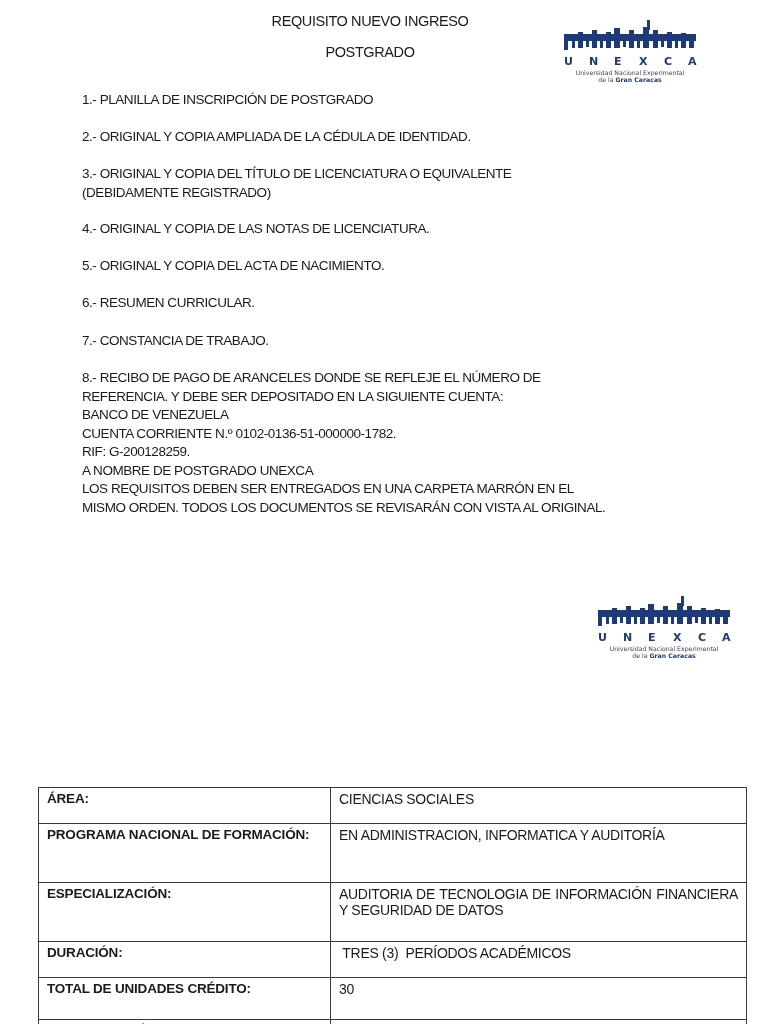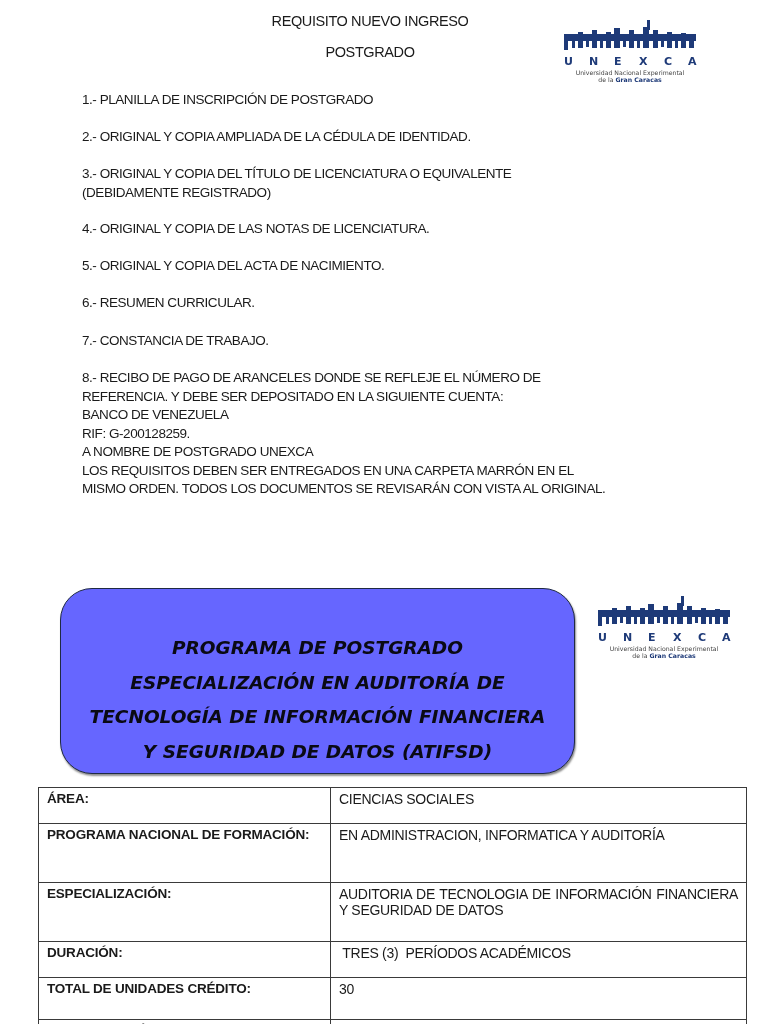--- a/index.html
+++ b/index.html
@@ -120,33 +120,28 @@
     <div class="req-item" style="top:203px;">
       <div>6.- RESUMEN CURRICULAR.</div>
     </div>
     <div class="req-item" style="top:241px;">
       <div>7.- CONSTANCIA DE TRABAJO.</div>
     </div>
     <div class="req-item" style="top:278px;">
       <div>8.- RECIBO DE PAGO DE ARANCELES DONDE SE REFLEJE EL NÚMERO DE</div>
       <div>REFERENCIA. Y DEBE SER DEPOSITADO EN LA SIGUIENTE CUENTA:</div>
       <div>BANCO DE VENEZUELA</div>
+      <div>CUENTA CORRIENTE N.º 0102-0136-51-000000-1782.</div>
       <div>RIF: G-200128259.</div>
       <div>A NOMBRE DE POSTGRADO UNEXCA</div>
       <div>LOS REQUISITOS DEBEN SER ENTREGADOS EN UNA CARPETA MARRÓN EN EL</div>
       <div>MISMO ORDEN. TODOS LOS DOCUMENTOS SE REVISARÁN CON VISTA AL ORIGINAL.</div>
     </div>
   </div>
 
-  <div class="program-box">
-    <div class="program-line">PROGRAMA DE POSTGRADO</div>
-    <div class="program-line">ESPECIALIZACIÓN EN AUDITORÍA DE</div>
-    <div class="program-line">TECNOLOGÍA DE INFORMACIÓN FINANCIERA</div>
-    <div class="program-line">Y SEGURIDAD DE DATOS (ATIFSD)</div>
-  </div>
 
   <div class="logo" style="left:594px; top:594px;">
     <svg width="140" height="68" viewBox="0 0 140 68">
       <g fill="#1e3a78">
         <rect x="4" y="16" width="132" height="7"></rect>
         <rect x="4" y="16" width="4" height="16"></rect>
         <rect x="12" y="20" width="3" height="10"></rect>
         <rect x="18" y="14" width="5" height="16"></rect>
         <rect x="26" y="20" width="3" height="9"></rect>
         <rect x="32" y="12" width="5" height="18"></rect>

